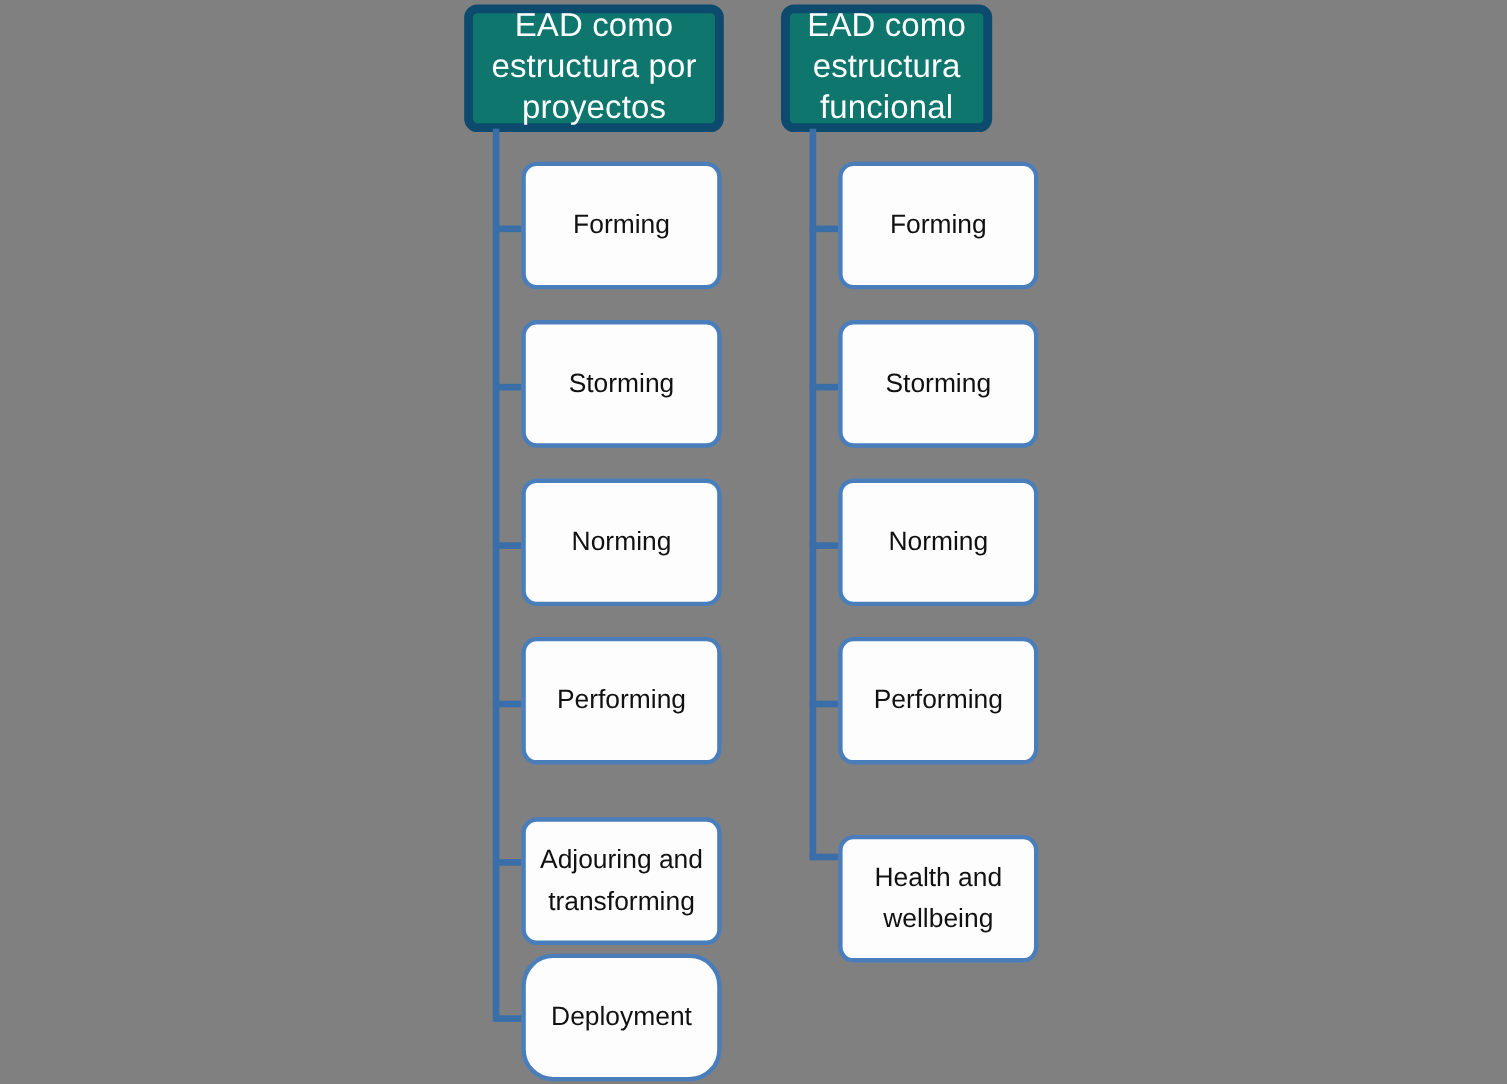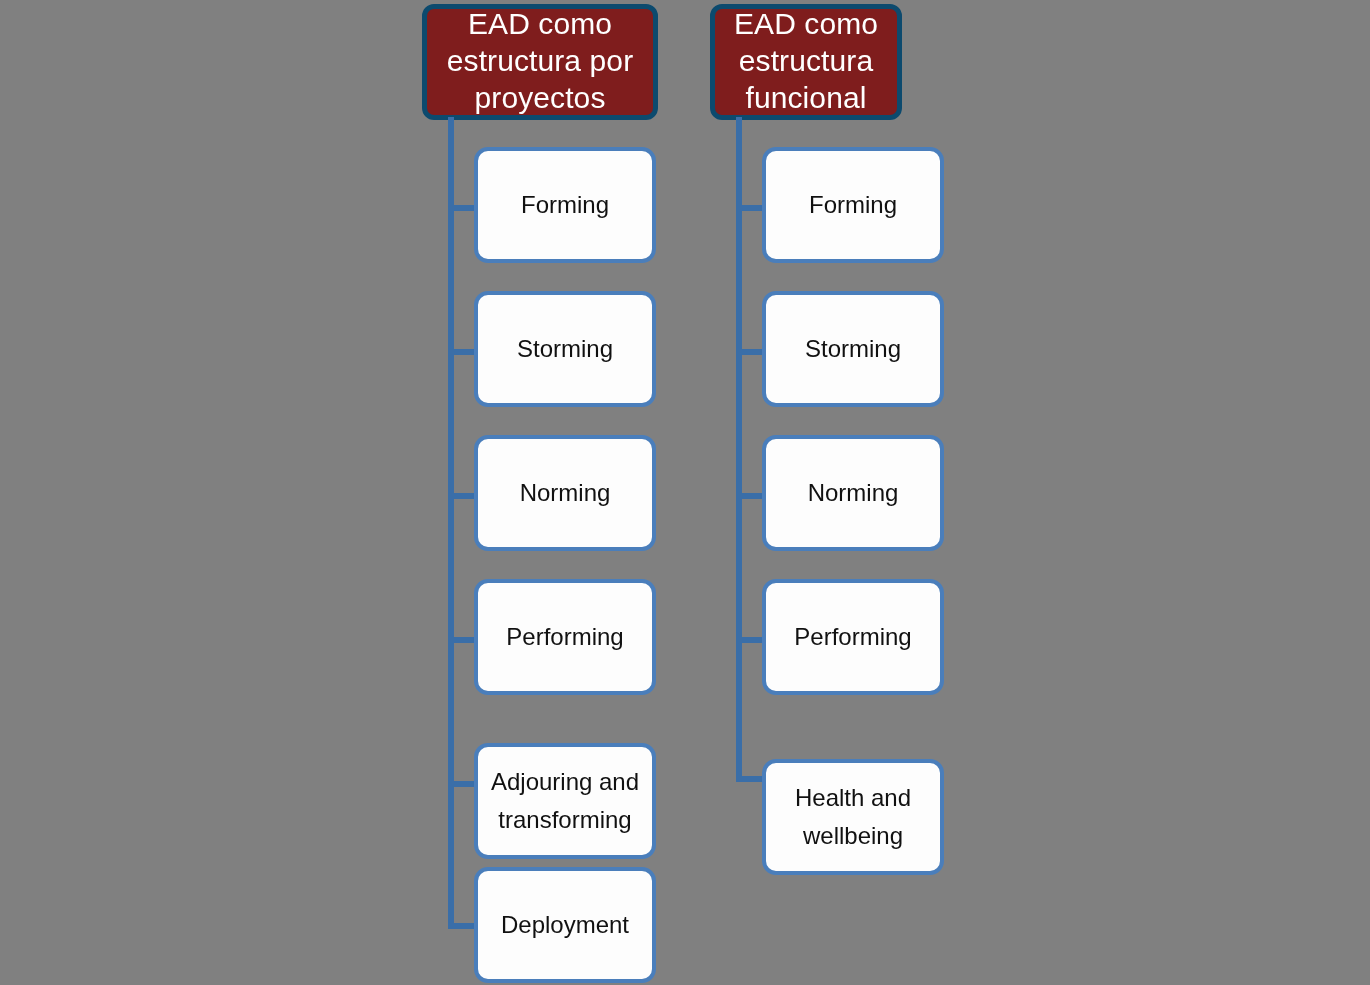--- a/index.html
+++ b/index.html
@@ -28,22 +28,22 @@
     top: 0;
   }
   #col-projects { left: 422px; }
   #col-functional { left: 710px; }
 
   
   .header-node {
     position: absolute;
     top: 4px;
     box-sizing: border-box;
-    background: #7f1d1d;
-    border: 5px solid #0c4a6e;
+    background: #0f766e;
+    border: 8px solid #0c4a6e;
     border-radius: 12px;
     color: #ffffff;
     display: flex;
     align-items: center;
     justify-content: center;
     text-align: center;
     font-size: 30px;
     line-height: 37px;
     padding: 2px 10px 6px 10px;
     letter-spacing: 0.1px;
@@ -126,21 +126,21 @@
     <div class="stub" style="top:493px;"></div>
     <div class="stub" style="top:637px;"></div>
     <div class="stub" style="top:781px;"></div>
     <div class="stub" style="top:923px;"></div>
 
     <div class="leaf-node" style="top:147px;">Forming</div>
     <div class="leaf-node" style="top:291px;">Storming</div>
     <div class="leaf-node" style="top:435px;">Norming</div>
     <div class="leaf-node" style="top:579px;">Performing</div>
     <div class="leaf-node" style="top:723px;margin-top:20px;">Adjouring and transforming</div>
-    <div class="leaf-node" style="top:867px;">Deployment</div>
+    <div class="leaf-node" style="top:867px;border-radius:29px;">Deployment</div>
   </div>
 
   <div class="column" id="col-functional">
 
     <div class="header-node">EAD como estructura funcional</div>
 
     <div class="trunk"></div>
 
     <div class="stub" style="top:205px;"></div>
     <div class="stub" style="top:349px;"></div>

